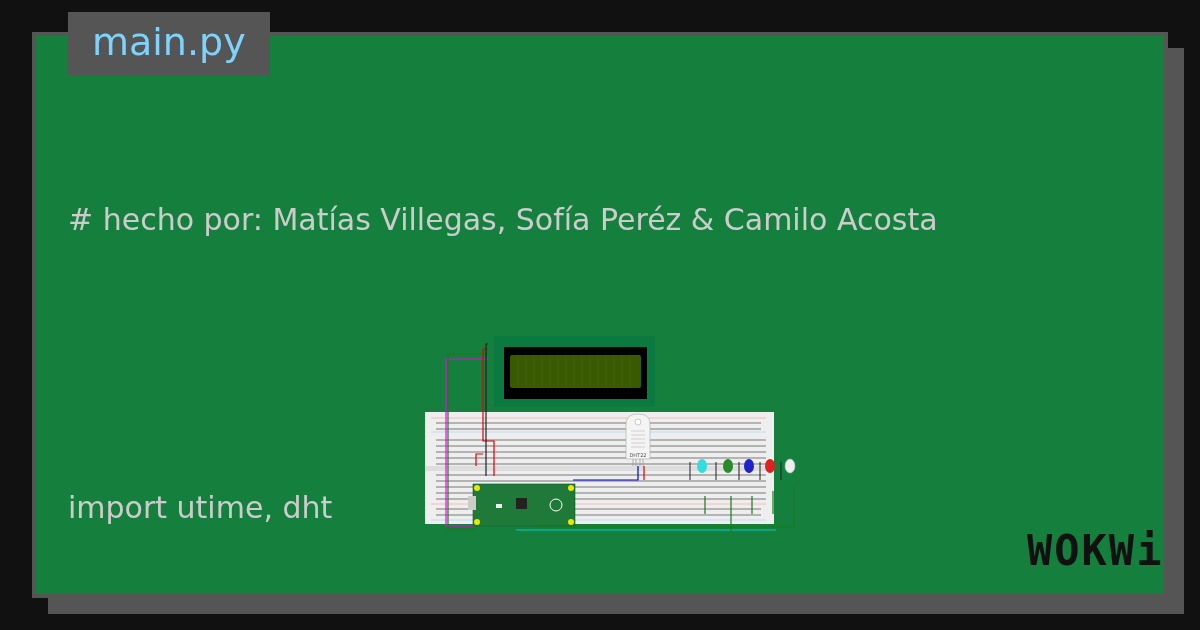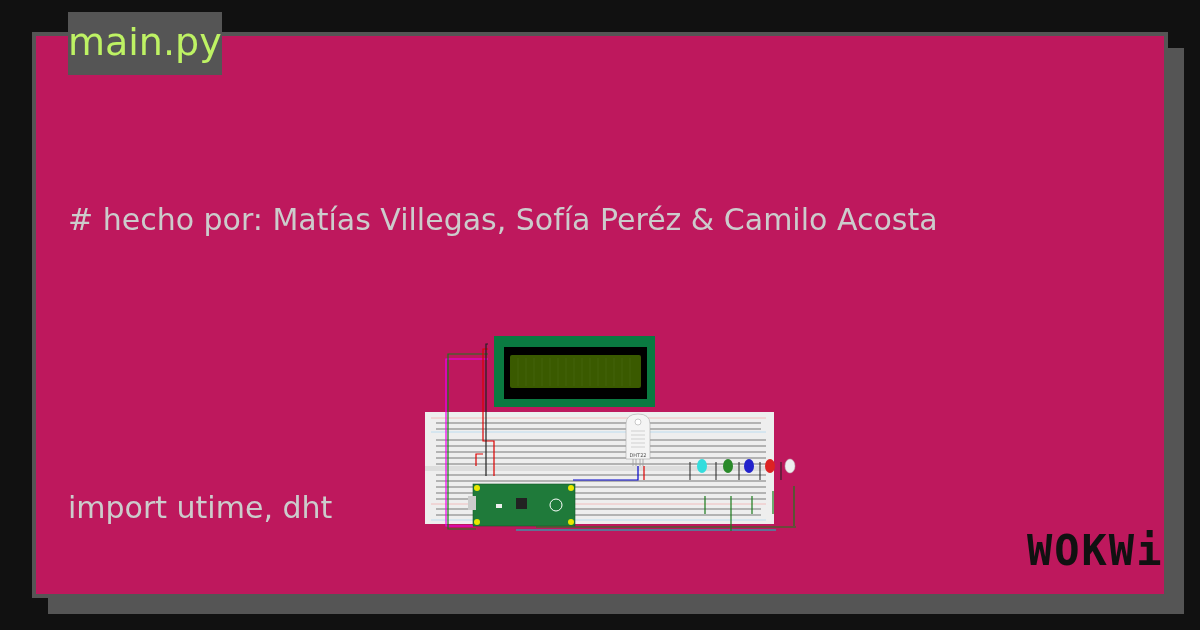--- a/index.html
+++ b/index.html
@@ -1,20 +1,20 @@
 <!DOCTYPE html>
 <html><head>
 <meta charset="utf-8">
 <style>
   html, body { margin:0; padding:0; }
   body { width:1200px; height:630px; background:#111111; position:relative; overflow:hidden; font-family:"DejaVu Sans", sans-serif; }
   .shadow { position:absolute; left:48px; top:48px; width:1136px; height:566px; background:#555555; }
   .card { position:absolute; left:32px; top:32px; width:1136px; height:566px; background:#555555; }
-  .card-inner { position:absolute; left:4px; top:4px; width:1128px; height:558px; background:#be185d; overflow:hidden; }
-  .filetab { position:absolute; left:68px; top:12px; height:63px; padding:0 0; background:#555555; color:#bef264; font-size:38px; line-height:60px; z-index:5; }
+  .card-inner { position:absolute; left:4px; top:4px; width:1128px; height:558px; background:#15803d; overflow:hidden; }
+  .filetab { position:absolute; left:68px; top:12px; height:63px; padding:0 24px; background:#555555; color:#7dd3fc; font-size:38px; line-height:60px; z-index:5; }
   .code { position:absolute; left:32px; top:64px; margin:0; color:#cccccc; font-size:30px; line-height:48px; white-space:pre; }
   .code div { height:48px; }
   .diagram { position:absolute; left:389px; top:263px; width:390px; height:232px; }
   .logo { position:absolute; left:944px; top:490px; font-size:42px; font-weight:bold; letter-spacing:2px; color:#111111; font-family:"DejaVu Sans Mono", monospace;margin-left:47px; }
 </style>
 </head>
 <body>
 
 <div class="shadow"></div>
 <div class="card">

